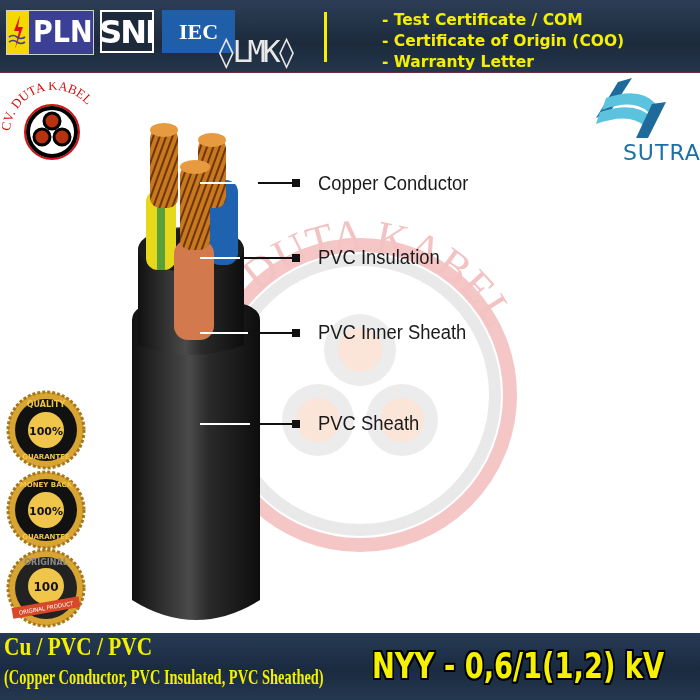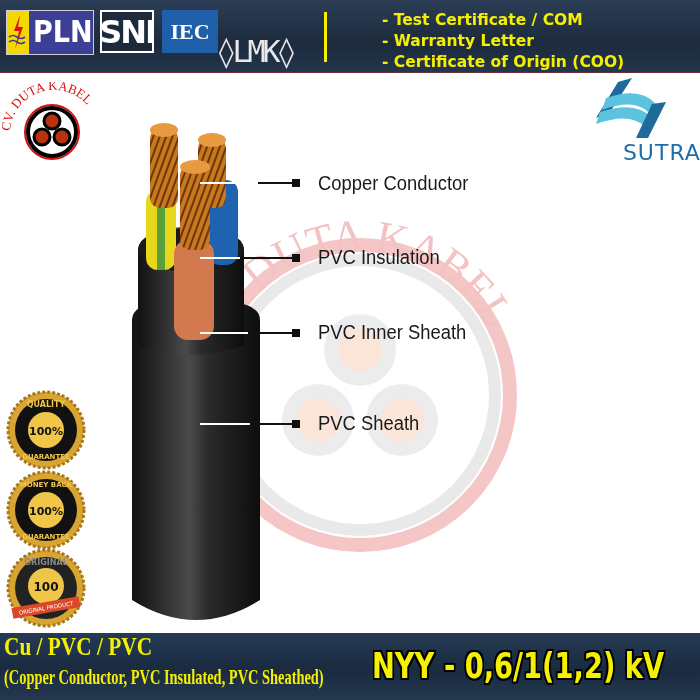--- a/index.html
+++ b/index.html
@@ -5,21 +5,21 @@
   html,body{margin:0;padding:0;}
   body{width:700px;height:700px;position:relative;overflow:hidden;background:#fff;font-family:"Liberation Sans",sans-serif;}
   .header{position:absolute;left:0;top:0;width:700px;height:72px;background:linear-gradient(#2c3e56,#1c2a3c 60%,#24364c);border-bottom:1px solid #6b2b3a;}
   .footer{position:absolute;left:0;top:633px;width:700px;height:67px;background:linear-gradient(#253a54,#1a2b40 55%,#24384f);}
   .logo{position:absolute;top:10px;height:43px;display:flex;align-items:center;justify-content:center;}
   .pln{left:6px;width:86px;background:#3b3f96;border:1px solid #cfcfcf;}
   .pln .bolt{position:absolute;left:0;top:0;width:22px;height:100%;background:#f5d800;}
   .pln .txt{position:absolute;left:26px;top:3px;color:#fff;font:bold 30px "DejaVu Sans Condensed","DejaVu Sans",sans-serif;letter-spacing:0px;}
   .sni{left:100px;width:54px;background:#fff;}
   .sni .inner{width:50px;height:39px;background:#1c2a3c;color:#fff;font:bold 32px "DejaVu Sans",sans-serif;display:flex;align-items:center;justify-content:center;letter-spacing:-2px;}
-  .iec{left:162px;width:56px;background:#1f5ea8;color:#fff;font:bold 22px "Liberation Serif",serif;}
+  .iec{left:162px;width:73px;background:#1f5ea8;color:#fff;font:bold 22px "Liberation Serif",serif;}
   .olmko{left:218px;width:74px;color:#e8e8e8;font:30px "DejaVu Sans Mono",monospace;letter-spacing:-3px;margin-top:20px;}
   .vbar{position:absolute;left:324px;top:12px;width:3px;height:50px;background:#f4f000;}
   .certs{position:absolute;left:376px;top:4px;margin:6px;padding:0;list-style:none;color:#f4f000;font:bold 15.5px "DejaVu Sans",sans-serif;line-height:21px;}
   .duta-logo{position:absolute;left:2px;top:82px;width:110px;height:80px;}
   .sutrado{position:absolute;left:570px;top:76px;width:130px;height:90px;}
   .sutrado .word{position:absolute;left:0;top:64px;width:124px;text-align:center;color:#1d6fa8;font:22px "DejaVu Sans",sans-serif;letter-spacing:1px;margin-left:48px;}
   .watermark{position:absolute;left:175px;top:205px;width:370px;height:370px;}
   .cable{position:absolute;left:120px;top:120px;width:150px;height:510px;}
   .callout{position:absolute;left:200px;height:2px;}
   .callout .w{position:absolute;left:0;top:0;height:2px;background:#fff;}
@@ -50,22 +50,22 @@
   </div>
   <div class="logo iec">
     <span>IEC</span>
   </div>
   <div class="logo olmko">
     <span>◊LMK◊</span>
   </div>
   <div class="vbar"></div>
   <ul class="certs">
     <li>- Test Certificate / COM</li>
+    <li>- Certificate of Origin (COO)</li>
     <li>- Warranty Letter</li>
-    <li>- Certificate of Origin (COO)</li>
   </ul>
 </div>
 
 <svg class="watermark" viewBox="0 0 370 370">
   <defs>
       <path id="wmarc" d="M40 190 A145 145 0 0 1 330 190"></path>
     </defs>
   <circle cx="185" cy="190" r="150" fill="none" stroke="#f5c6c6" stroke-width="14"></circle>
   <circle cx="185" cy="190" r="135" fill="none" stroke="#e9e9e9" stroke-width="12"></circle>
   <circle cx="185" cy="145" r="36" fill="#ececec"></circle>

